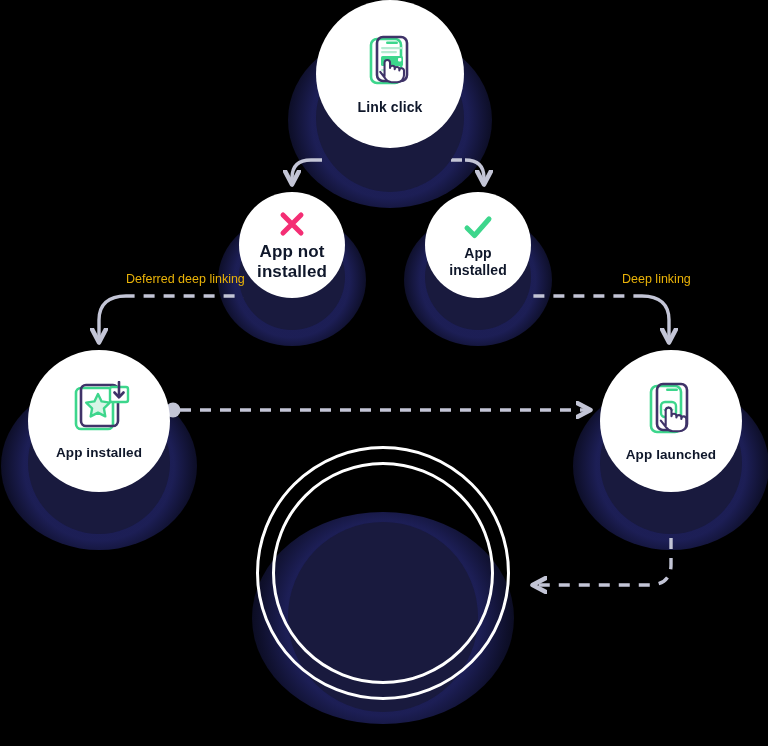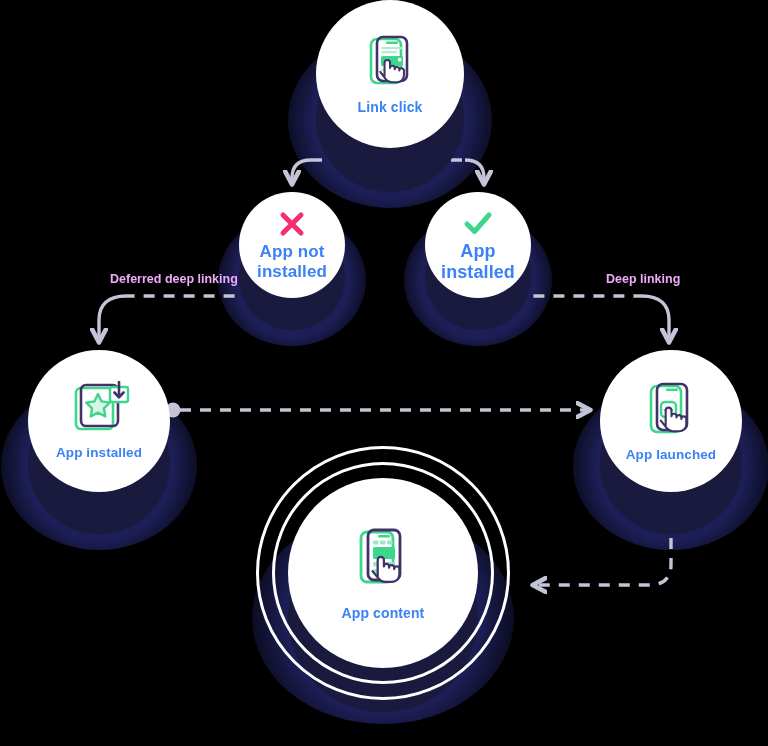--- a/index.html
+++ b/index.html
@@ -26,21 +26,21 @@
     border-radius: 50%;
     background: #ffffff;
     display: flex;
     flex-direction: column;
     align-items: center;
     justify-content: center;
     box-sizing: border-box;
     z-index: 5;
   }
   .node-label {
-    color: #3b82f6;
+    color: #0f172a;
     text-align: center;
     font-weight: 600;
     letter-spacing: .1px;
     line-height: 1.15;
     white-space: pre-line;
   }
   .node-icon {
     display: flex;
     align-items: center;
     justify-content: center;
@@ -65,25 +65,26 @@
   }
   .ring {
     position: absolute;
     border-radius: 50%;
     border: 3px solid #ffffff;
     z-index: 3;
     box-sizing: border-box;
   }
   .edge-label {
     position: absolute;
-    color: #f0abfc;
+    color: #eab308;
     font-size: 12.5px;
-    font-weight: 700;
+    font-weight: 400;
     z-index: 8;
     white-space: nowrap;
+    margin-left: 16px;
   }
 </style>
 </head>
 <body>
 
 <div id="canvas">
 
   <div class="shadow-fuzz" style="left:288px; top:32px; width:204px; height:176px;"></div>
   <div class="shadow-disc" style="left:316px; top:44px; width:148px; height:148px;"></div>
 
@@ -178,21 +179,21 @@
     <div class="node-label" style="font-size:17px;">App not
 installed</div>
   </div>
 
   <div class="node" style="left:425px; top:192px; width:106px; height:106px;">
     <div class="node-icon" style="margin-bottom:3px;">
       <svg width="32" height="30" viewBox="0 0 32 30" xmlns="http://www.w3.org/2000/svg">
         <path d="M5 16 L12.5 23.5 L27 7" stroke="#3dd68c" stroke-width="5" fill="none" stroke-linecap="round" stroke-linejoin="round"></path>
       </svg>
     </div>
-    <div class="node-label" style="font-size:18px;">App
+    <div class="node-label" style="font-size:14px;">App
 installed</div>
   </div>
 
   <div class="node" style="left:28px; top:350px; width:142px; height:142px;">
     <div class="node-icon" style="margin-bottom:6px;">
       <svg width="62" height="58" viewBox="0 0 62 58" xmlns="http://www.w3.org/2000/svg">
         <path d="M8 12 a5 5 0 0 1 5 -5 L40 7 a5 5 0 0 1 5 5 L45 43 a5 5 0 0 1 -5 5 L13 48 a5 5 0 0 1 -5 -5 Z" fill="none" stroke="#3dd68c" stroke-width="2.6"></path>
         <path d="M13 9 a5 5 0 0 1 5 -5 L45 4 a5 5 0 0 1 5 5 L50 40 a5 5 0 0 1 -5 5 L18 45 a5 5 0 0 1 -5 -5 Z" fill="none" stroke="#3f3368" stroke-width="2.6"></path>
         <path d="M30 13 L33.6 20.4 L41.8 21.6 L35.9 27.3 L37.3 35.4 L30 31.6 L22.7 35.4 L24.1 27.3 L18.2 21.6 L26.4 20.4 Z" fill="#d8f5e7" stroke="#3dd68c" stroke-width="2.4" stroke-linejoin="round"></path>
         <path d="M44 6 L58 6 a2 2 0 0 1 2 2 L60 19 a2 2 0 0 1 -2 2 L44 21 a2 2 0 0 1 -2 -2 L42 8 a2 2 0 0 1 2 -2 Z" fill="#ffffff" stroke="#3dd68c" stroke-width="2.4"></path>
@@ -213,37 +214,14 @@
         <path d="M31 54 L31 36.5 a3.3 3.3 0 0 1 6.6 0 L37.6 43
                  a2.8 2.8 0 0 1 5.6 0 L43.2 44.5
                  a2.8 2.8 0 0 1 5.6 0 L48.8 46
                  a2.8 2.8 0 0 1 5.6 0 L54.4 52
                  a8 8 0 0 1 -8 8 L39 60 a9 9 0 0 1 -7.2 -4 L25.5 48" fill="#ffffff" stroke="#3f3368" stroke-width="2.4" stroke-linecap="round" stroke-linejoin="round" transform="translate(-6,-6) scale(0.88) translate(5,5)"></path>
       </svg>
     </div>
     <div class="node-label" style="font-size:13.5px;">App launched</div>
   </div>
 
-  <div class="node" style="left:288px; top:478px; width:190px; height:190px;">
-    <div class="node-icon" style="margin-bottom:8px;">
-      <svg width="72" height="72" viewBox="0 0 72 72" xmlns="http://www.w3.org/2000/svg">
-        <rect x="14" y="7" width="32" height="50" rx="6" fill="none" stroke="#3dd68c" stroke-width="2.8"></rect>
-        <rect x="21" y="5" width="32" height="50" rx="6" fill="none" stroke="#3f3368" stroke-width="2.8"></rect>
-        <rect x="31" y="10" width="12" height="2.5" rx="1.25" fill="#3dd68c"></rect>
-        <rect x="26" y="15.5" width="5.5" height="4" rx="1" fill="#9ee7c4"></rect>
-        <rect x="33" y="15.5" width="5.5" height="4" rx="1" fill="#9ee7c4"></rect>
-        <rect x="40" y="15.5" width="5.5" height="4" rx="1" fill="#9ee7c4"></rect>
-        <rect x="26" y="22" width="22" height="12" rx="1.6" fill="#3dd68c"></rect>
-        <rect x="26" y="37" width="10" height="4.5" rx="1" fill="#9ee7c4"></rect>
-        <rect x="38" y="37" width="10" height="4.5" rx="1" fill="#9ee7c4"></rect>
-        <rect x="26" y="44" width="10" height="4.5" rx="1" fill="#9ee7c4"></rect>
-        <rect x="38" y="44" width="6" height="4.5" rx="1" fill="#9ee7c4"></rect>
-        <path d="M37 62 L37 42 a3.6 3.6 0 0 1 7.2 0 L44.2 49.5
-                 a3 3 0 0 1 6 0 L50.2 51
-                 a3 3 0 0 1 6 0 L56.2 52.5
-                 a3 3 0 0 1 6 0 L62.2 59
-                 a8.5 8.5 0 0 1 -8.5 8.5 L45.5 67.5 a9.5 9.5 0 0 1 -7.6 -4.2 L31 55" fill="#ffffff" stroke="#3f3368" stroke-width="2.6" stroke-linecap="round" stroke-linejoin="round" transform="translate(-8,-8) scale(0.86) translate(8,8)"></path>
-      </svg>
-    </div>
-    <div class="node-label" style="font-size:14px;">App content</div>
-  </div>
 
 </div>
 
 </body></html>

